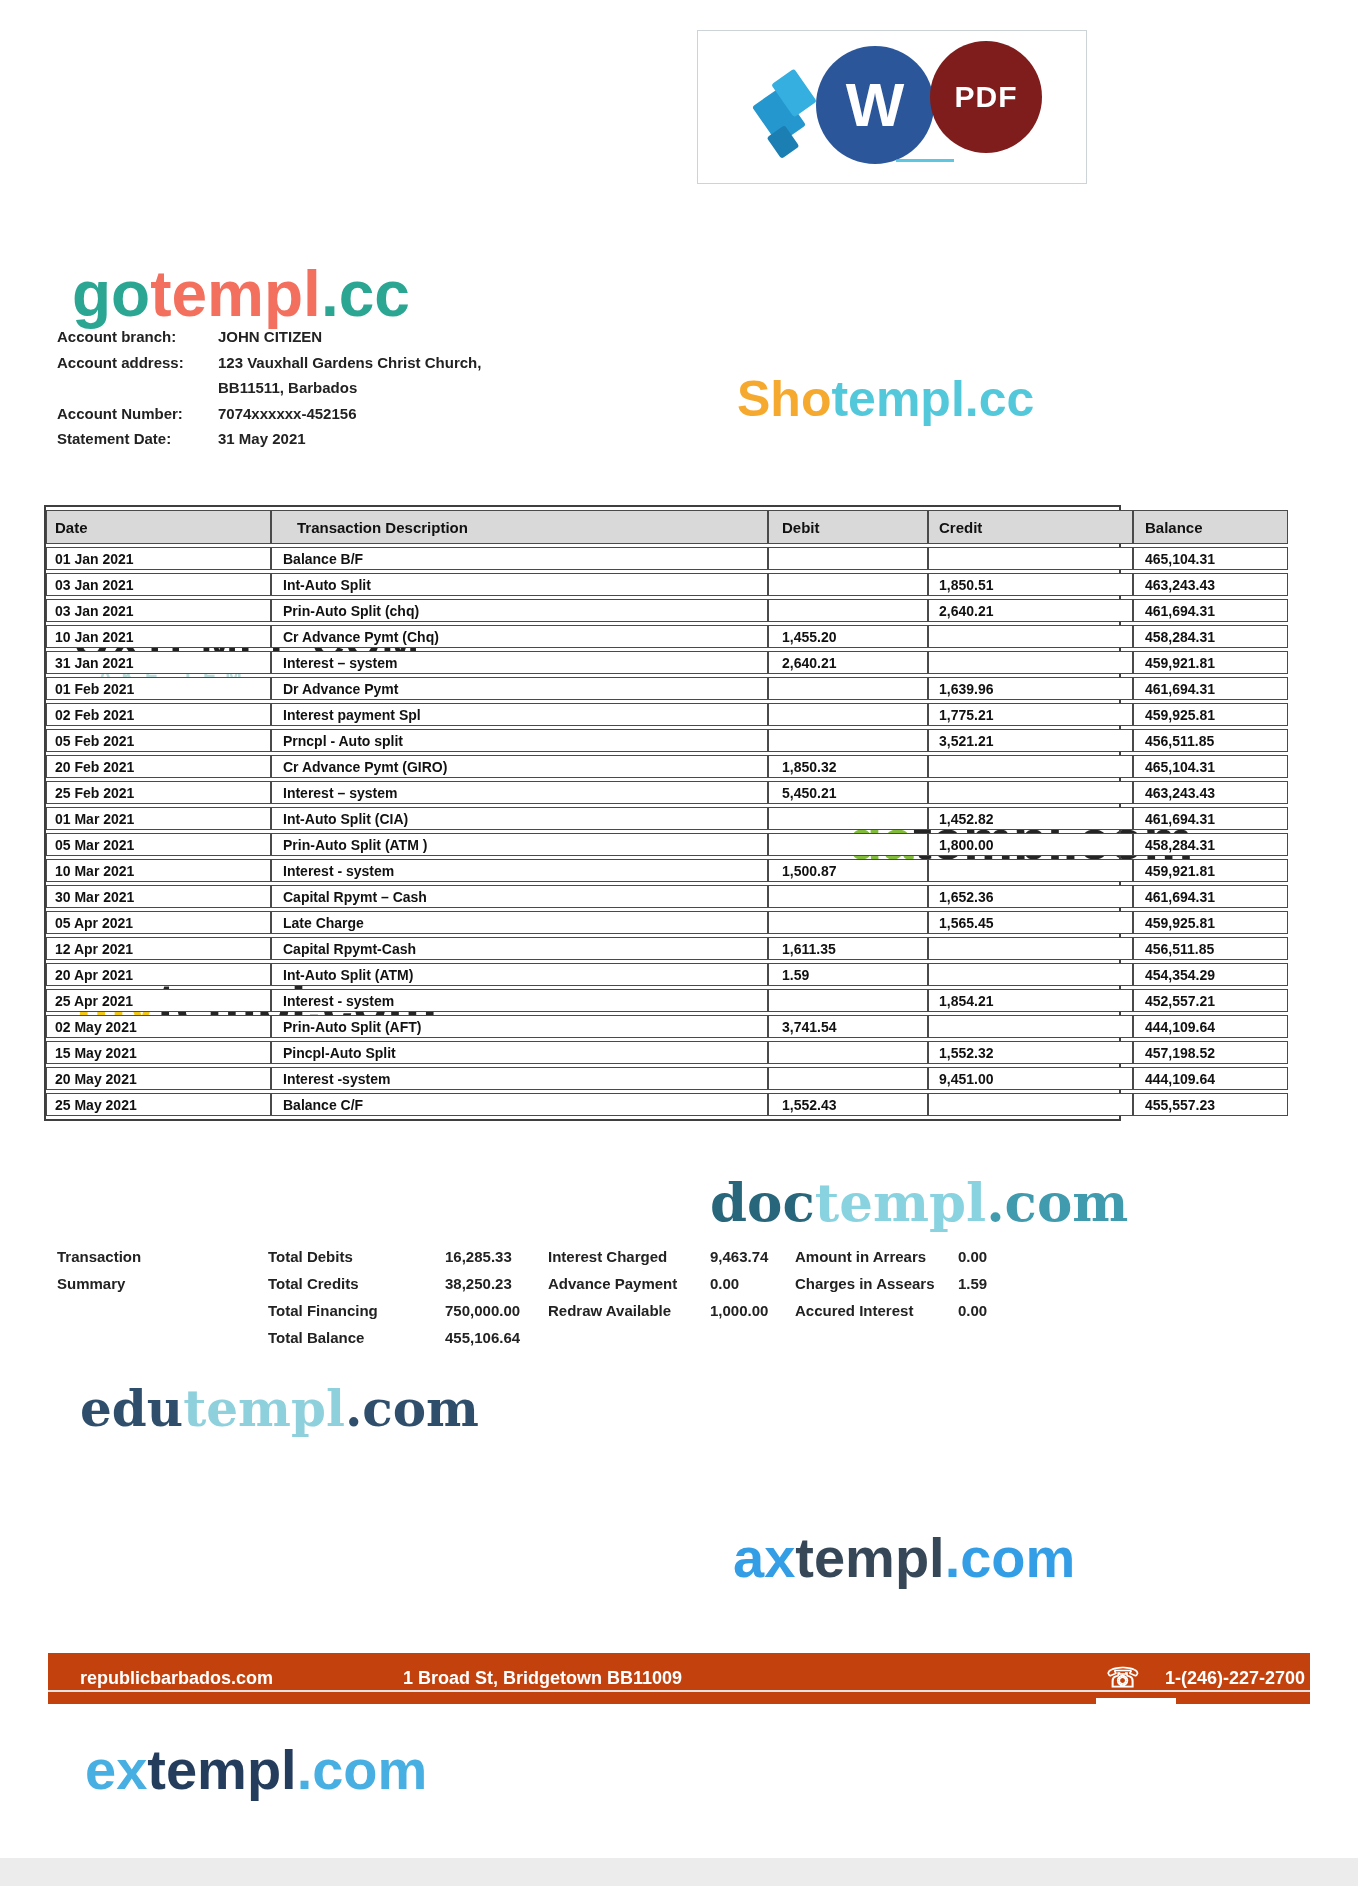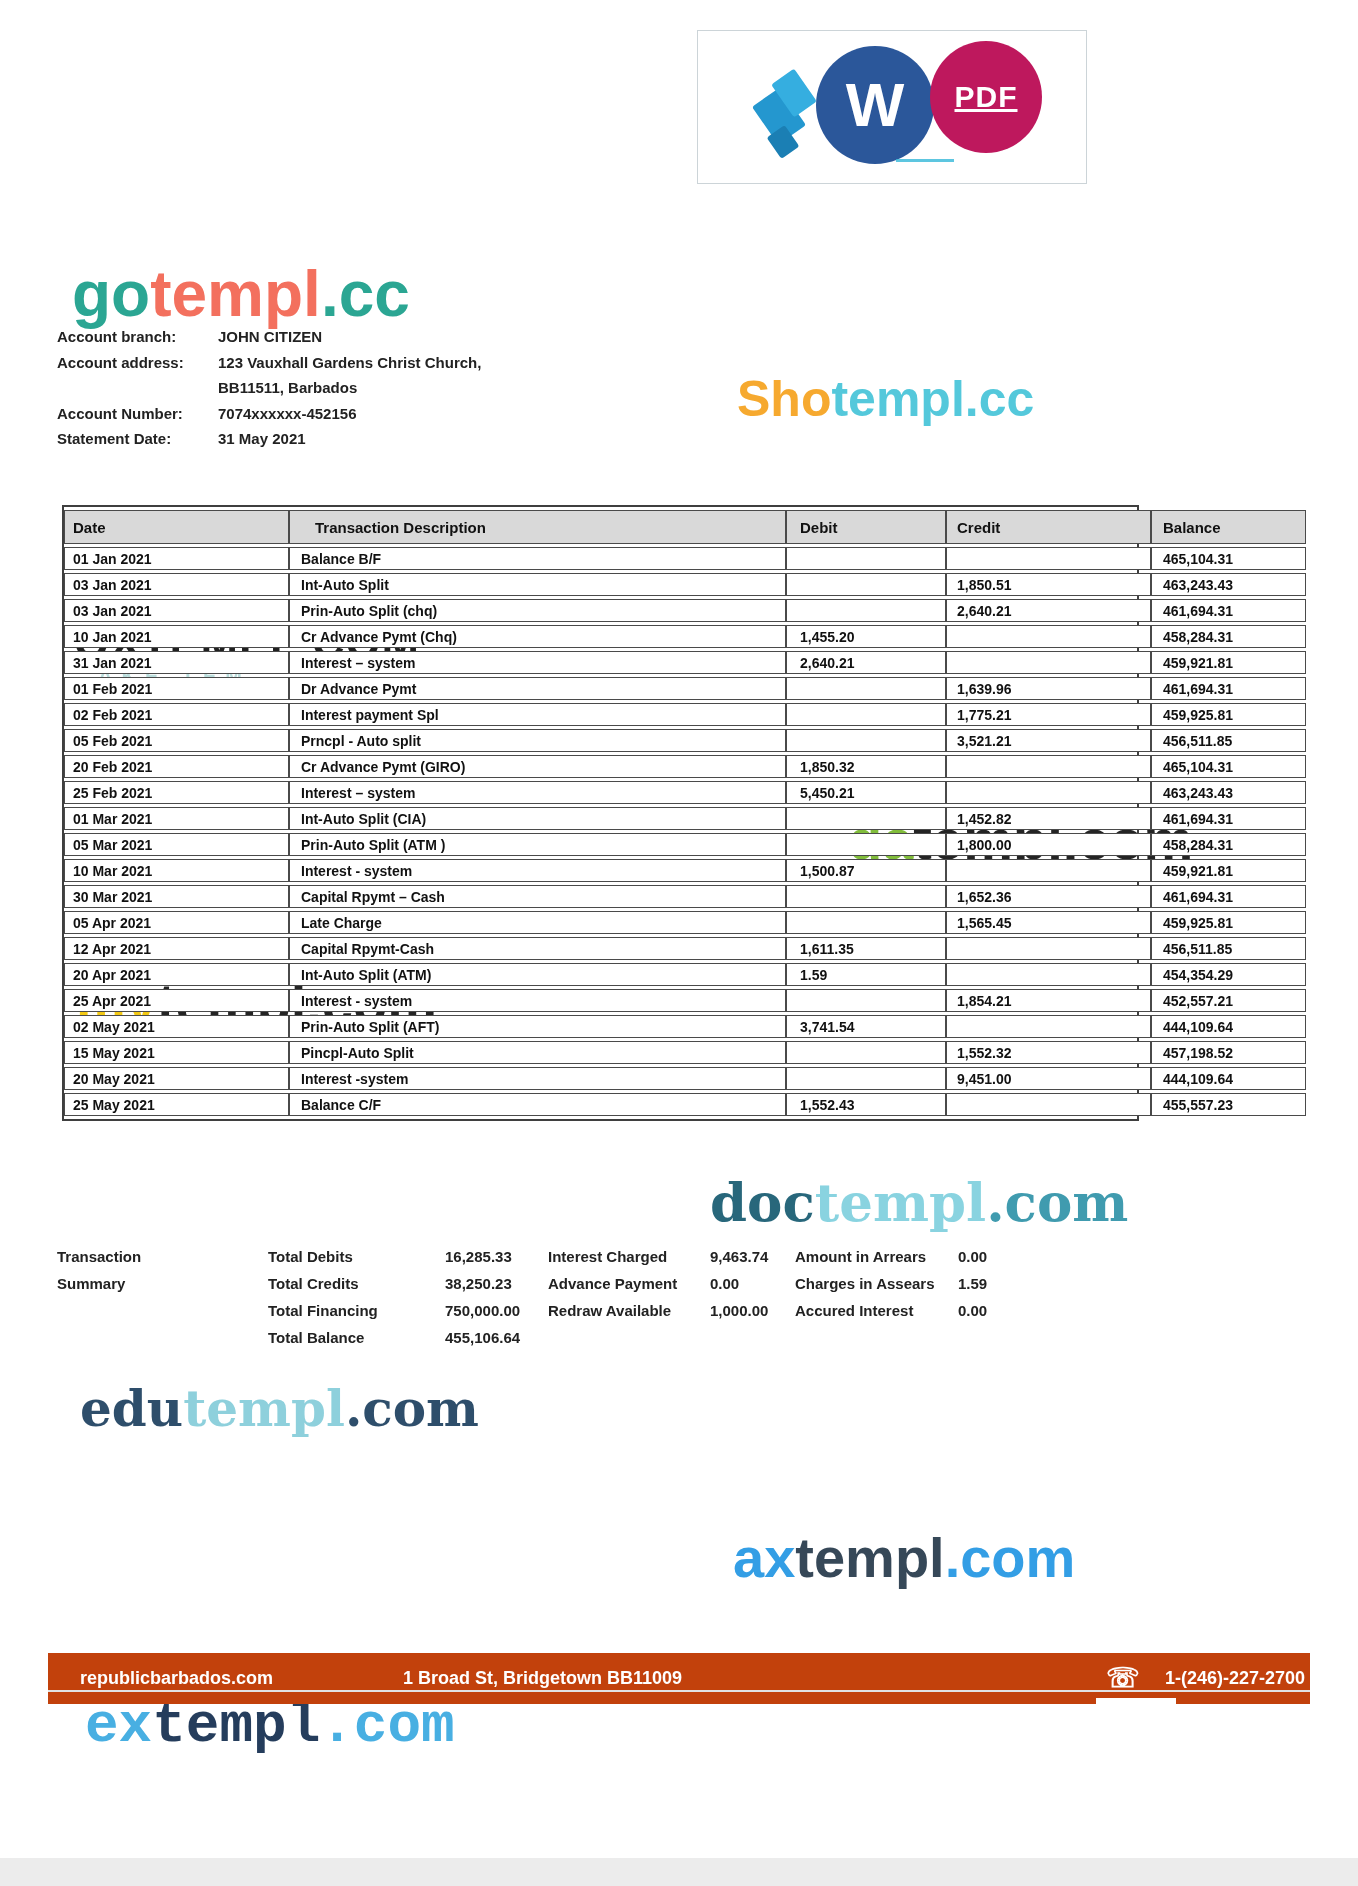--- a/index.html
+++ b/index.html
@@ -18,21 +18,21 @@
   .circle.pdf  { left:232px; top:10px; width:112px; height:112px; font-size:30px; line-height:112px; letter-spacing:1px; }
   .tagline { position:absolute; left:198px; top:128px; width:58px; height:3px; background:#35b8d8; opacity:.8; }
 
   
   .account { position:absolute; left:57px; top:328px; width:620px; }
   .acct-row { position:relative; height:25.5px; font-size:15px; font-weight:bold; color:#222; }
   .acct-row .al { position:absolute; left:0; top:0; }
   .acct-row .av { position:absolute; left:161px; top:0; }
 
   
-  .tbl-wrap { position:absolute; left:62px; top:505px; width:1077px; border:2.5px solid #3f3f3f; }
+  .tbl-wrap { position:absolute; left:44px; top:505px; width:1077px; border:2.5px solid #3f3f3f; }
   table.stmt { width:100%; border-collapse:separate; border-spacing:0 3px; table-layout:fixed; }
   table.stmt th { background:#d9d9d9; border:1.5px solid #4a4a4a; height:34px; font-size:15px; font-weight:bold; text-align:left; color:#111; }
   table.stmt td { background:#fff; border:1.5px solid #4a4a4a; height:23px; font-size:14px; font-weight:600; text-align:left; color:#111; overflow:hidden; white-space:nowrap; }
   .col0 { width:225px; } .col1 { width:497px; } .col2 { width:160px; } .col3 { width:205px; } .col4 { width:155px; }
   table.stmt th.c0, table.stmt td.c0 { padding-left:8px; }
   table.stmt th.c1 { padding-left:25px; } table.stmt td.c1 { padding-left:11px; }
   table.stmt th.c2, table.stmt td.c2 { padding-left:13px; }
   table.stmt th.c3, table.stmt td.c3 { padding-left:10px; }
   table.stmt th.c4, table.stmt td.c4 { padding-left:11px; }
 
@@ -68,36 +68,36 @@
   #wm-da  { left:848px; top:812px;  font-size:56px; }
   #wm-da .a { color:#76b82a; } #wm-da .b { color:#111; }
   #wm-my  { left:76px;  top:976px;  font-size:56px; }
   #wm-my .a { color:#f2c500; } #wm-my .b { color:#111; }
   #wm-doc { left:710px; top:1176px; font-size:53px; font-family:"DejaVu Serif", serif; }
   #wm-doc .a { color:#155a70; } #wm-doc .b { color:#7fd0de; } #wm-doc .c { color:#2f93a8; }
   #wm-edu { left:80px;  top:1384px; font-size:50px; font-family:"DejaVu Serif", serif; }
   #wm-edu .a { color:#1c3f5e; } #wm-edu .b { color:#84ccd9; } #wm-edu .c { color:#1c3f5e; }
   #wm-ax  { left:733px; top:1530px; font-size:56px; }
   #wm-ax .a { color:#2196e3; } #wm-ax .b { color:#25384a; } #wm-ax .c { color:#2196e3; }
-  #wm-ex  { left:85px;  top:1698px; font-size:56px;font-family:Liberation Mono, monospace; }
+  #wm-ex  { left:85px;  top:1742px; font-size:56px; }
   #wm-ex .a { color:#38a8e0; } #wm-ex .b { color:#122c4e; } #wm-ex .c { color:#38a8e0; }
 </style>
 </head>
 <body>
 
 <div class="page">
 
   <div class="dl-box">
     <div class="bank-logo">
         <i class="s1"></i>
         <i class="s2"></i>
         <i class="s3"></i>
       </div>
     <div class="circle word" style="background-color: rgb(43, 87, 154);">W</div>
-    <div class="circle pdf" style="background-color: #be185d; text-decoration: underline;">PDF</div>
+    <div class="circle pdf" style="background-color: #7f1d1d;">PDF</div>
     <div class="tagline"></div>
   </div>
 
   <div class="wm" id="wm-go"><span class="a">go</span><span class="b">templ</span><span class="c">.cc</span></div>
   <div class="wm" id="wm-sho"><span class="a">Sho</span><span class="b">templ</span><span class="c">.cc</span></div>
   <div class="wm" id="wm-ox">OXTEMPL.COM</div>
   <div class="wm" id="wm-faint">AKE TEM</div>
   <div class="wm" id="wm-da"><span class="a">da</span><span class="b">templ.com</span></div>
   <div class="wm" id="wm-my"><span class="a">my</span><span class="b">templ.com</span></div>
   <div class="wm" id="wm-doc"><span class="a">doc</span><span class="b">templ</span><span class="c">.com</span></div>

